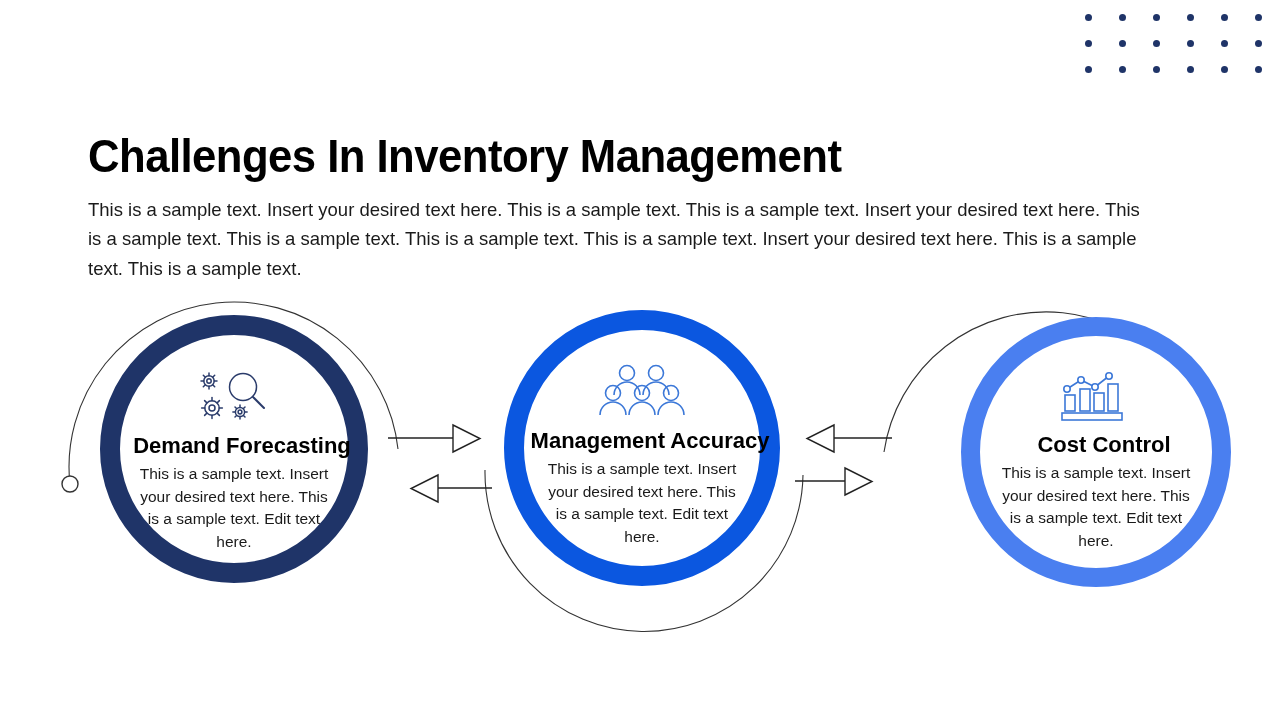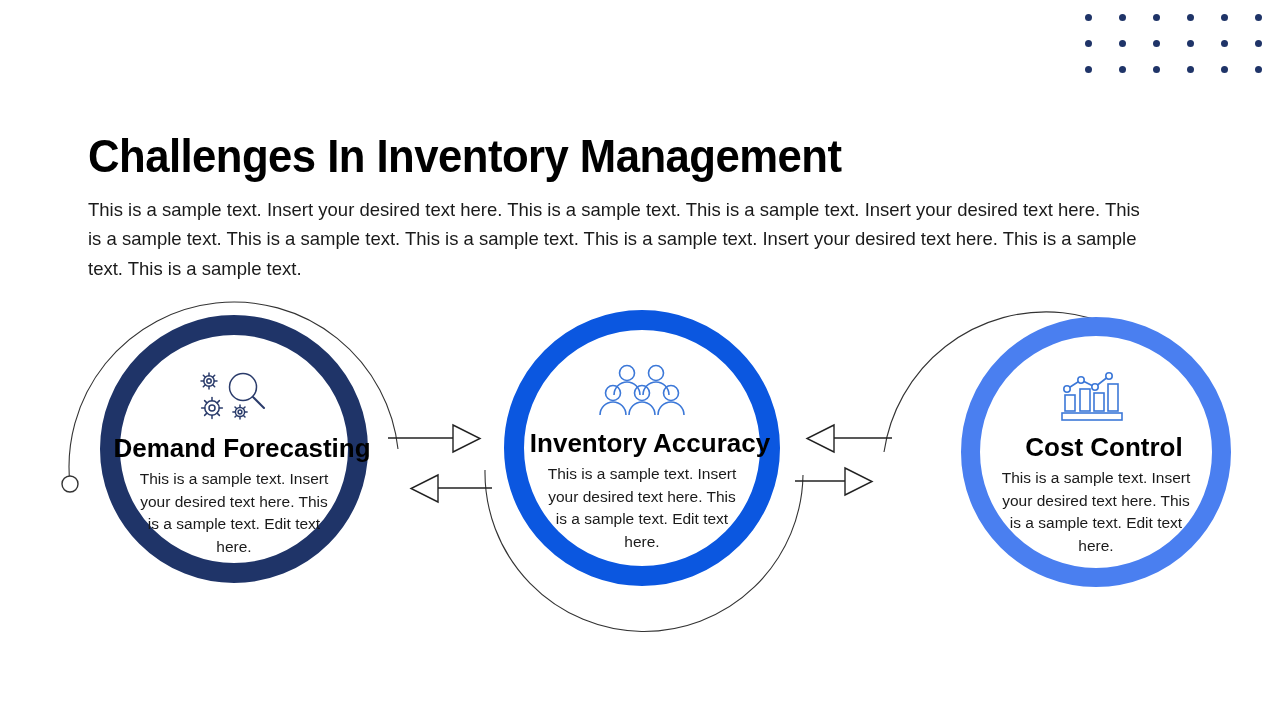--- a/index.html
+++ b/index.html
@@ -87,21 +87,21 @@
   .node-icon {
     margin-top: 32px;
     height: 56px;
     display: flex;
     align-items: center;
     justify-content: center;
   }
   .node-3 .node-icon { margin-top: 30px; }
 
   .node-title {
-    font-size: 26px;
+    font-size: 22px;
     font-weight: 700;
     color: #000000;
     margin-top: 10px;
     white-space: nowrap;
     margin-left: 16px;
   }
   .node-body {
     font-size: 15.5px;
     line-height: 22.5px;
     color: #1a1a1a;
@@ -241,21 +241,21 @@
         <g>
           <circle cx="43" cy="31" r="7.5"></circle>
           <path d="M 30 53 a 13 13 0 0 1 26 0"></path>
         </g>
         <g>
           <circle cx="72" cy="31" r="7.5"></circle>
           <path d="M 59 53 a 13 13 0 0 1 26 0"></path>
         </g>
       </svg>
     </div>
-    <div class="node-title">Inventory Accuracy</div>
+    <div class="node-title">Management Accuracy</div>
     <div class="node-body">This is a sample text. Insert your desired text here. This is a sample text. Edit text here.</div>
   </div>
 
   <div class="node node-3">
     <div class="node-icon">
       <svg width="74" height="58" viewBox="0 0 74 58" fill="none" stroke="#3C78D8" stroke-width="1.6">
 
         <polyline points="8,24 22,15 36,22 50,11" fill="none"></polyline>
         <circle cx="8" cy="24" r="3.2" fill="#ffffff"></circle>
         <circle cx="22" cy="15" r="3.2" fill="#ffffff"></circle>

